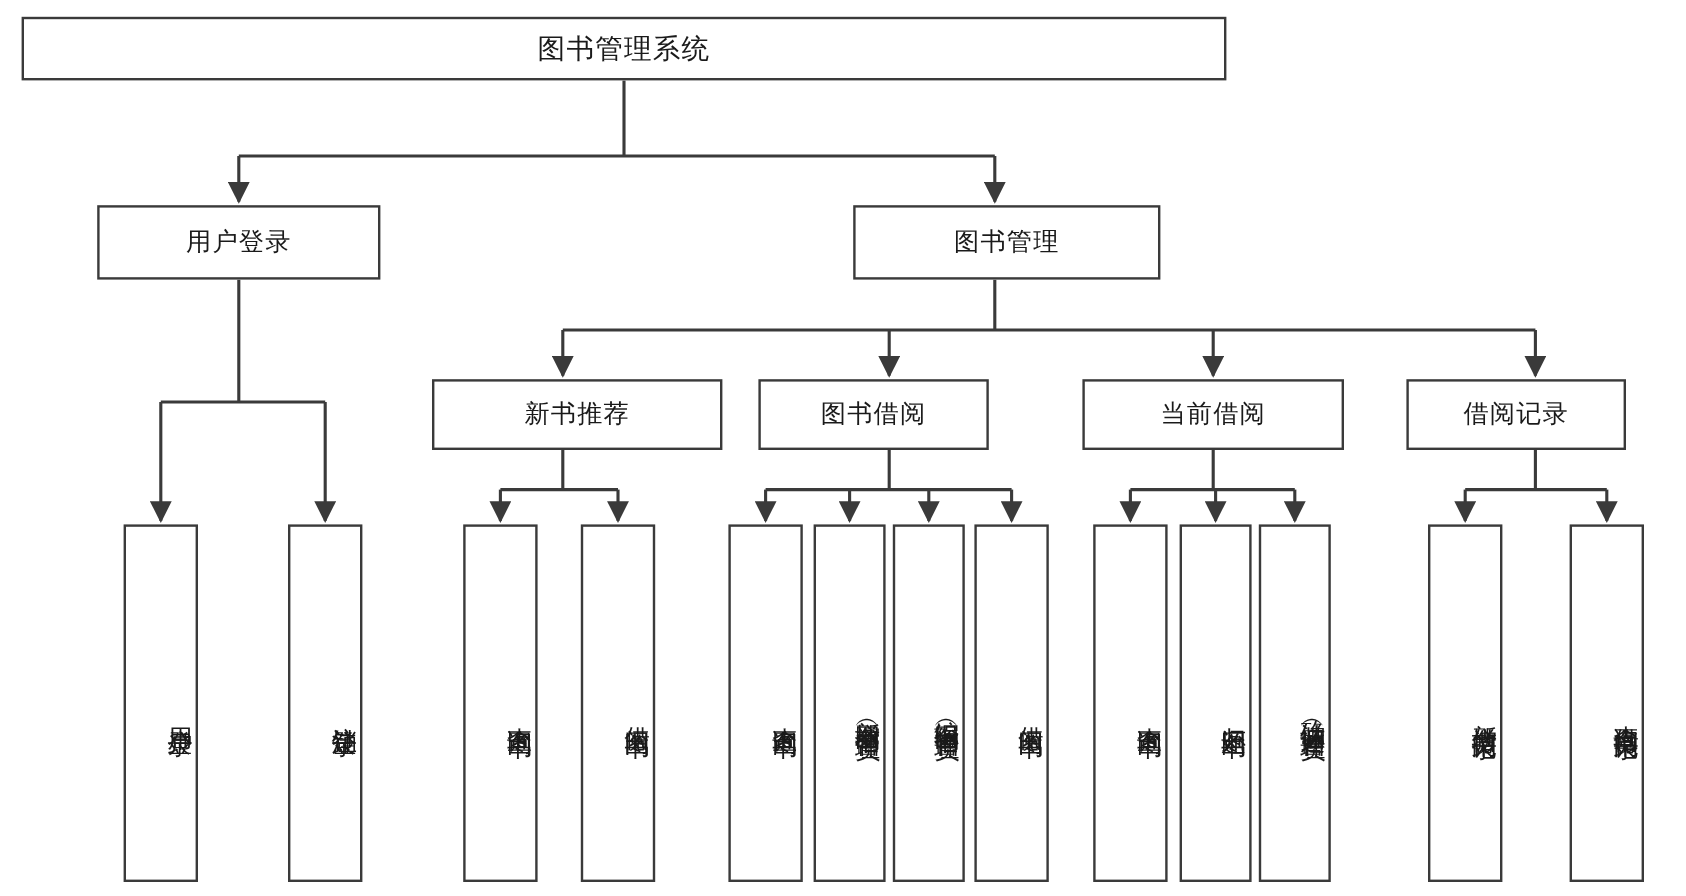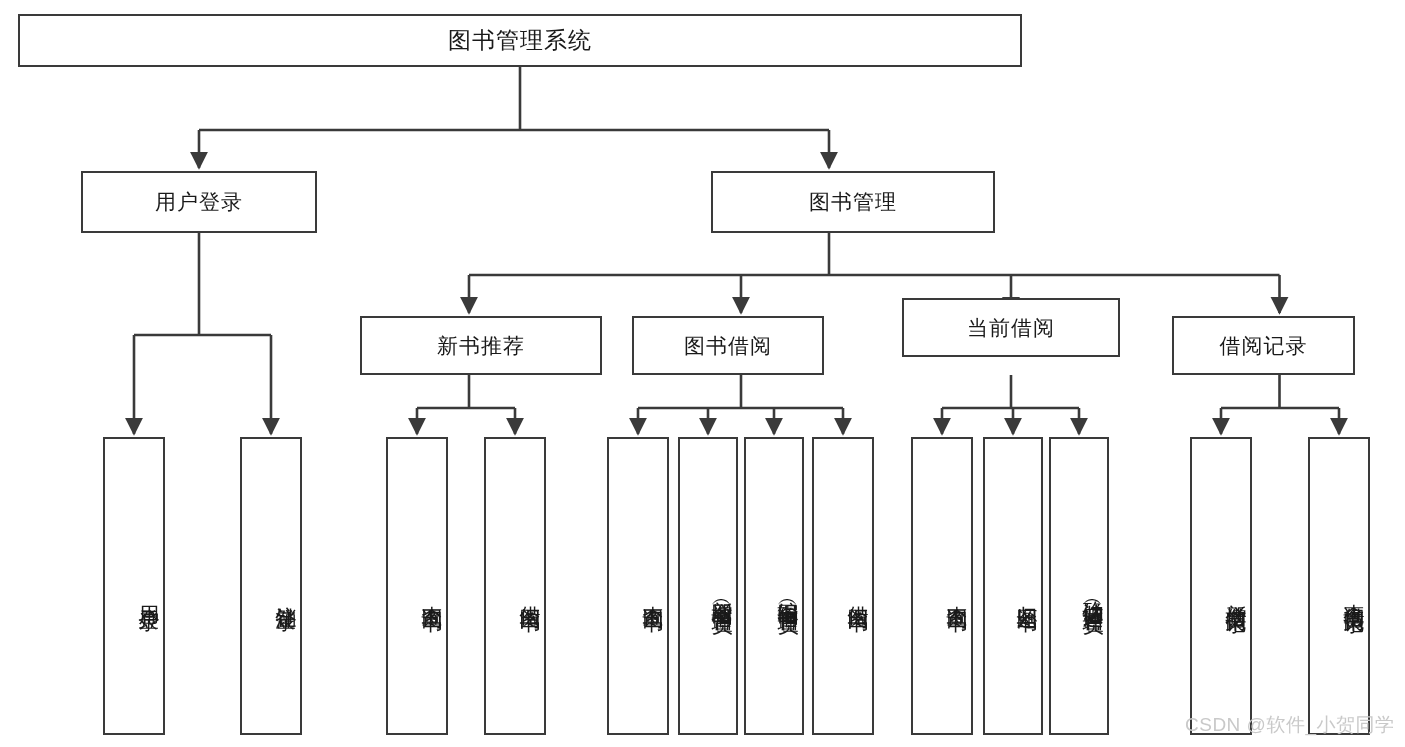--- a/index.html
+++ b/index.html
@@ -115,30 +115,30 @@
       </g>
   </svg>
 
   <div id="node-layer">
       <div class="node horiz root" style="left: 18px; top: 14px; width: 1004px; height: 53px;">
         <span class="nlabel">图书管理系统</span>
       </div>
       <div class="node horiz" style="left: 81px; top: 171px; width: 236px; height: 62px;">
         <span class="nlabel">用户登录</span>
       </div>
-      <div class="node horiz" style="left: 711px; top: 171px; width: 284px; height: 62px;">
+      <div class="node horiz" style="left: 711px; top: 171px; width: 256px; height: 62px;">
         <span class="nlabel">图书管理</span>
       </div>
       <div class="node horiz" style="left: 360px; top: 316px; width: 242px; height: 59px;">
         <span class="nlabel">新书推荐</span>
       </div>
       <div class="node horiz" style="left: 632px; top: 316px; width: 192px; height: 59px;">
         <span class="nlabel">图书借阅</span>
       </div>
-      <div class="node horiz" style="left: 902px; top: 298px; width: 218px; height: 59px;">
+      <div class="node horiz" style="left: 902px; top: 316px; width: 218px; height: 59px;">
         <span class="nlabel">当前借阅</span>
       </div>
       <div class="node horiz" style="left: 1172px; top: 316px; width: 183px; height: 59px;">
         <span class="nlabel">借阅记录</span>
       </div>
       <div class="node vert" style="left: 103px; top: 437px; width: 62px; height: 298px;">
         <span class="nlabel">用户登录</span>
       </div>
       <div class="node vert" style="left: 240px; top: 437px; width: 62px; height: 298px;">
         <span class="nlabel">注销登录</span>
@@ -171,15 +171,14 @@
         <span class="nlabel">确认归还（管理员）</span>
       </div>
       <div class="node vert" style="left: 1190px; top: 437px; width: 62px; height: 298px;">
         <span class="nlabel">新增借阅记录</span>
       </div>
       <div class="node vert" style="left: 1308px; top: 437px; width: 62px; height: 298px;">
         <span class="nlabel">查询借阅记录</span>
       </div>
     </div>
 
-  <div class="watermark" style="left:1185px; top:712px;">CSDN @软件_小贺同学</div>
 
 </div>
 
 </body></html>

